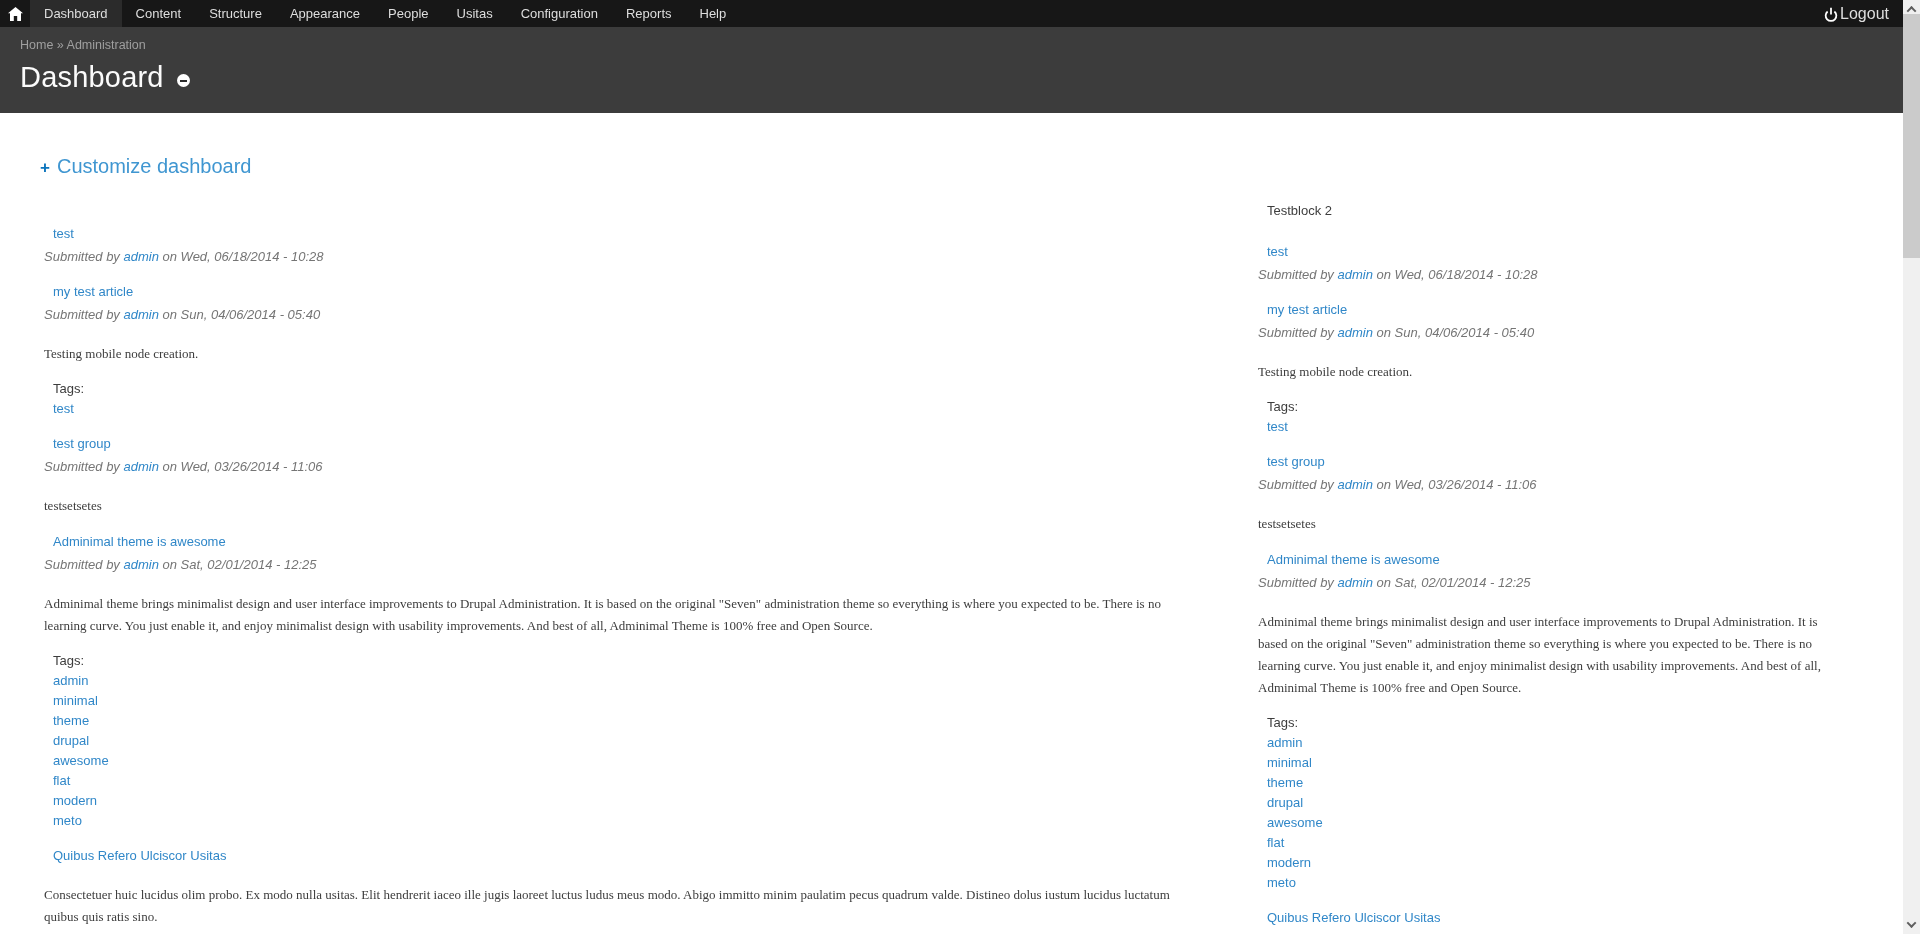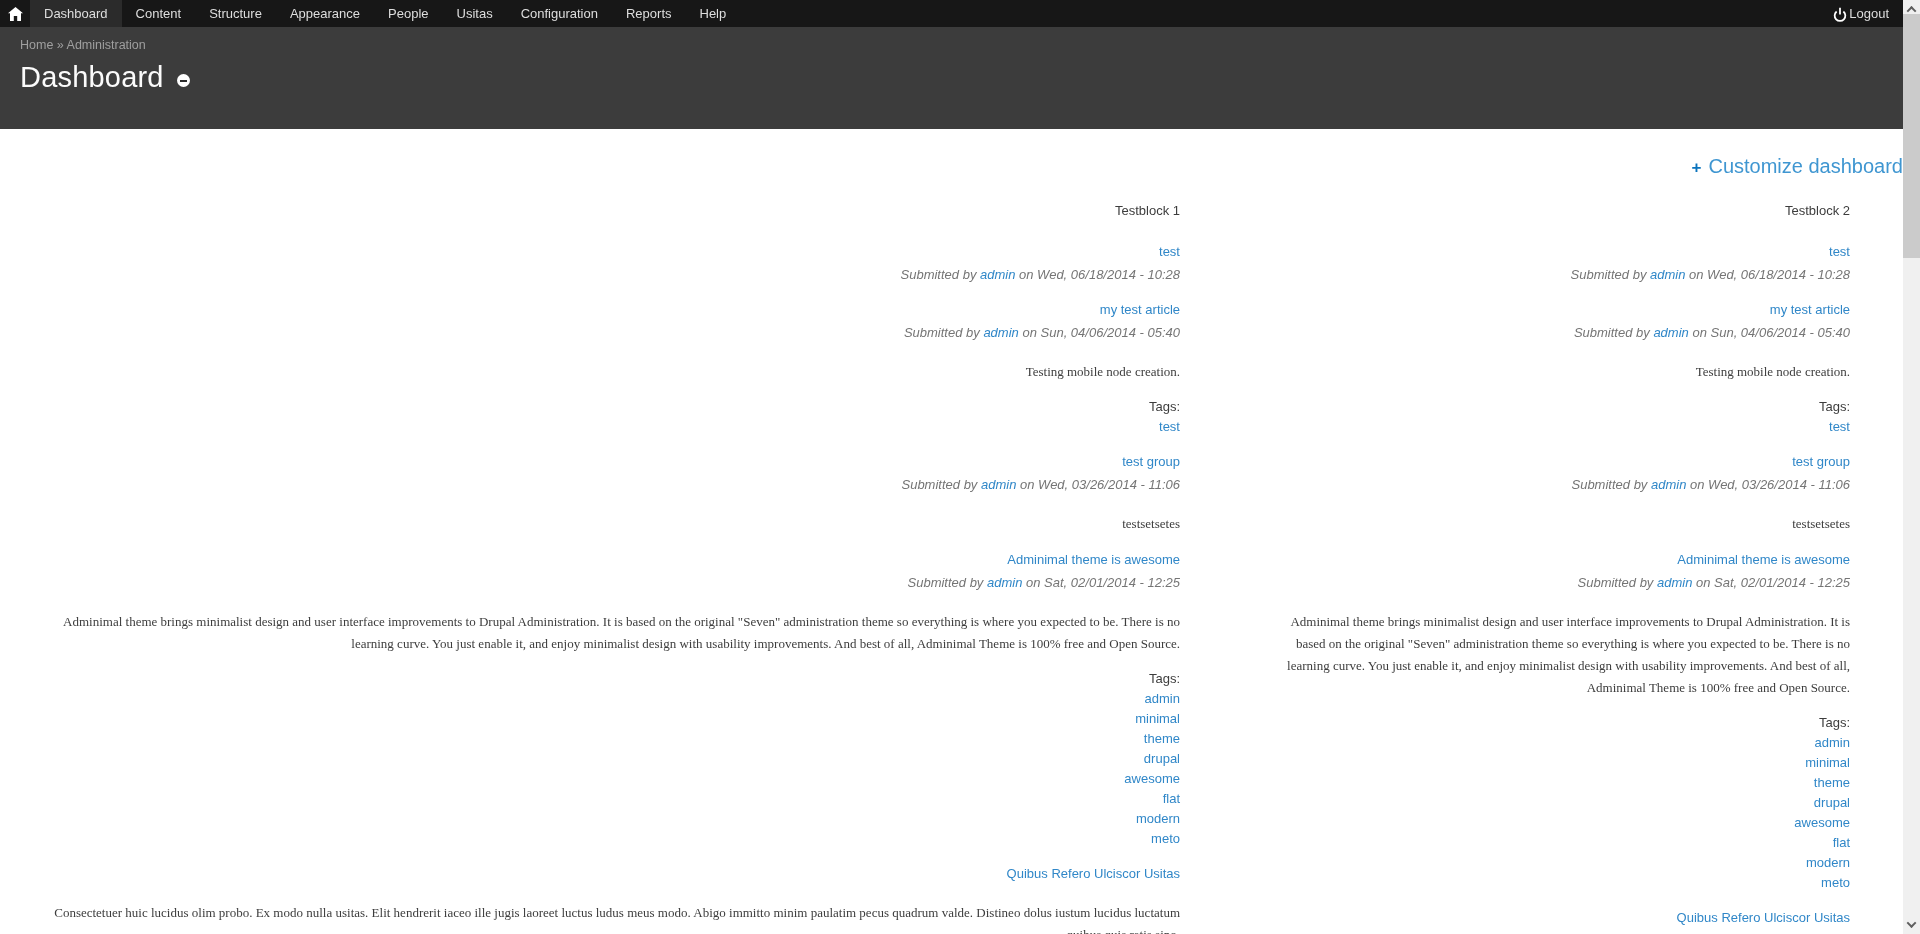--- a/index.html
+++ b/index.html
@@ -20,40 +20,40 @@
   .menu-items { display: flex; align-items: stretch; }
   .menu-item {
     color: #dedede; font-size: 13px; padding: 0 14px;
     display: flex; align-items: center; cursor: pointer; white-space: nowrap;
   }
   .menu-item.active { background: #2b2b2b; }
   .menu-spacer { flex: 1; }
   .logout-wrap {
     display: flex; align-items: center; padding: 0 14px; cursor: pointer;
   }
-  .logout-wrap .logout-label { color: #dedede; font-size: 13px; margin-left: 1px; }
+  .logout-wrap .logout-label { color: #dedede; font-size: 16px; margin-left: 1px; }
   
   .page-header {
-    position: absolute; left: 0; top: 27px; right: 17px; height: 102px;
+    position: absolute; left: 0; top: 27px; right: 17px; height: 86px;
     background: #3c3c3c; padding: 11px 0 0 20px;
   }
   .breadcrumb { font-size: 12.5px; color: #9f9f9f; }
   .breadcrumb a { color: #9f9f9f; text-decoration: none; cursor: pointer; }
   .page-title-row { display: flex; align-items: center; margin-top: 9px; }
   .page-title { color: #fbfbfb; font-size: 29px; font-weight: 400; letter-spacing: .2px; }
   .collapse-icon {
     width: 13px; height: 13px; background: #ffffff; border-radius: 50%;
     margin-left: 13px; margin-top: 6px; position: relative; cursor: pointer;
   }
   .collapse-icon::after {
     content: ""; position: absolute; left: 3px; top: 5.5px; width: 7px; height: 2px;
     background: #2b2b2b;
   }
   
-  .content { position: absolute; left: 0; top: 113px; right: 17px; bottom: 0; overflow: hidden; text-align: right; }
+  .content { position: absolute; left: 0; top: 113px; right: 17px; bottom: 0; overflow: hidden; }
   .customize-link {
     margin: 42px 0 0 40px; font-size: 20px; cursor: pointer; display: inline-block;
     text-decoration: none;
   }
   .customize-link .plus { color: #0b74bd; font-weight: 700; font-size: 17px; margin-right: 7px; }
   .customize-link .label { color: #3f96d1; }
   .dashboard-columns {
     display: flex; gap: 78px; padding: 24px 53px 0 44px; align-items: flex-start;
   }
   .col-main { flex: 1 1 auto; min-width: 0; }
@@ -134,21 +134,20 @@
   </div>
 </div>
 
 <div class="content">
   <a class="customize-link">
     <span class="plus">+</span><span class="label">Customize dashboard</span>
   </a>
 
   <div class="dashboard-columns">
     <div class="col-main">
-      <div class="block-title">Testblock 1</div>
       <div class="block-items">
           <div class="node-title"><a>test</a></div>
           <div class="submitted"><span>Submitted by </span><a>admin</a><span> on Wed, 06/18/2014 - 10:28</span></div>
           <div class="node-title"><a>my test article</a></div>
           <div class="submitted"><span>Submitted by </span><a>admin</a><span> on Sun, 04/06/2014 - 05:40</span></div>
           <div class="node-body">Testing mobile node creation.</div>
           <div class="tags">
             <div class="tags-label">Tags:</div>
             <a class="tag-link">test</a>
           </div>

